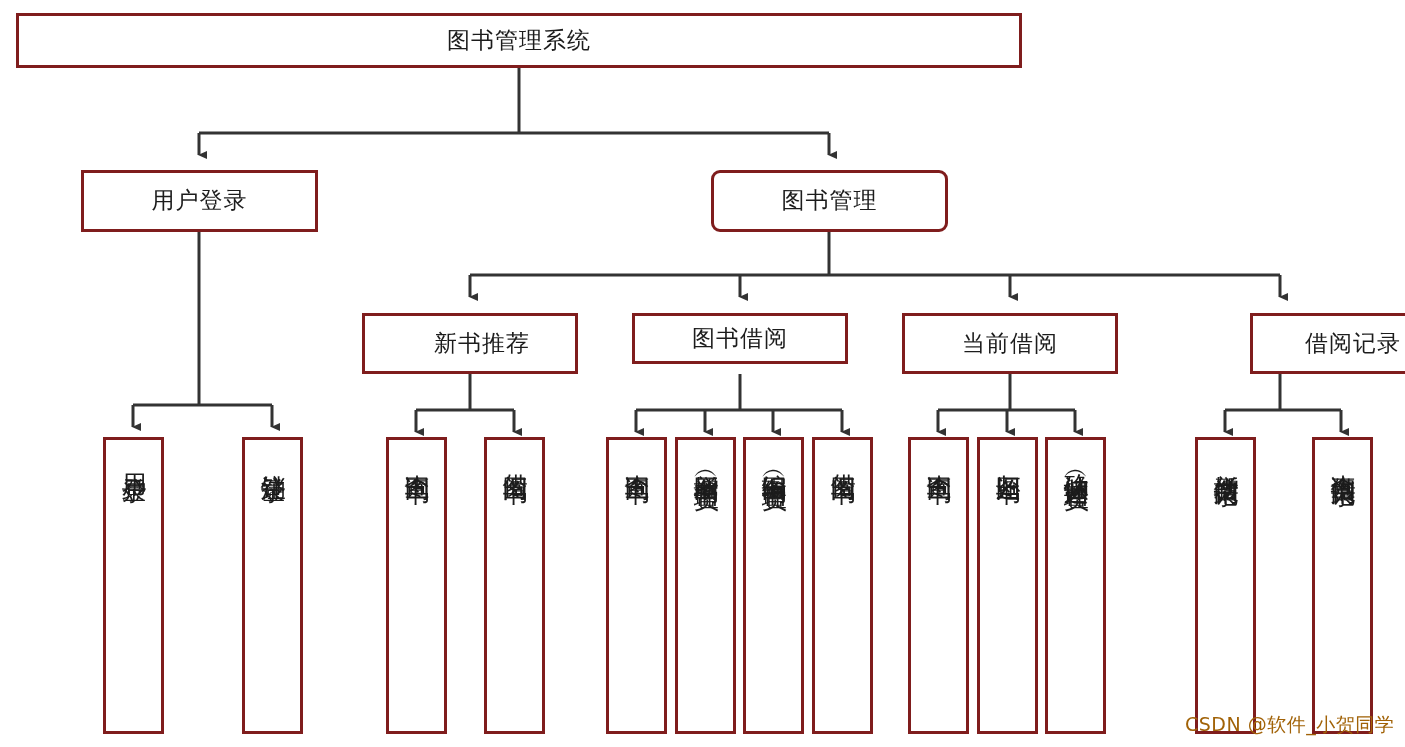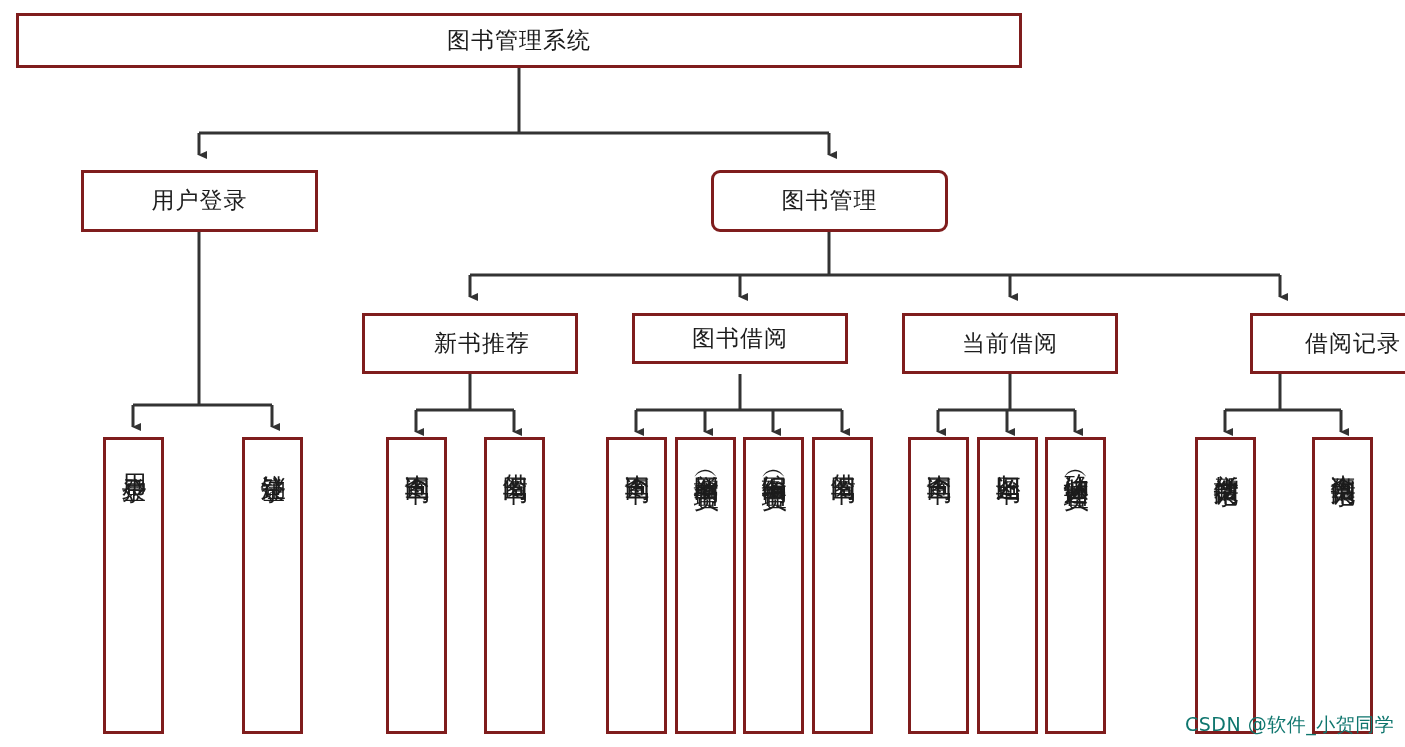--- a/index.html
+++ b/index.html
@@ -55,21 +55,21 @@
     font-size: 25px;
     line-height: 1.22;
     letter-spacing: 2px;
     white-space: nowrap;
   }
   .watermark {
     position: absolute;
     left: 1185px;
     top: 712px;
     font-size: 19px;
-    color: #0f766e;
+    color: #a16207;
     white-space: nowrap;
     letter-spacing: 0.5px;
   }
 </style>
 </head>
 <body>
 
 <div id="diagram-root">
 
   <svg class="connectors" viewBox="0 0 1405 747" xmlns="http://www.w3.org/2000/svg">

